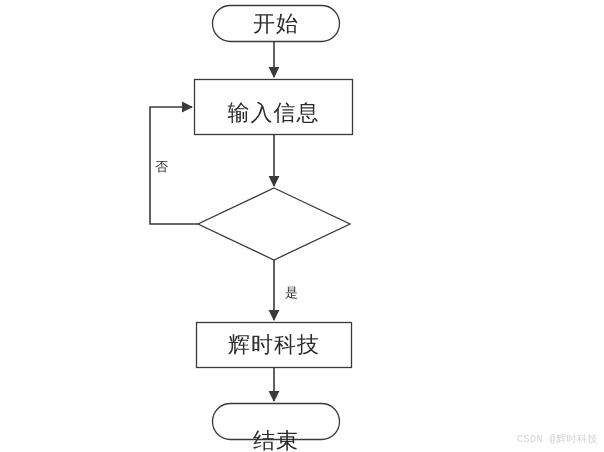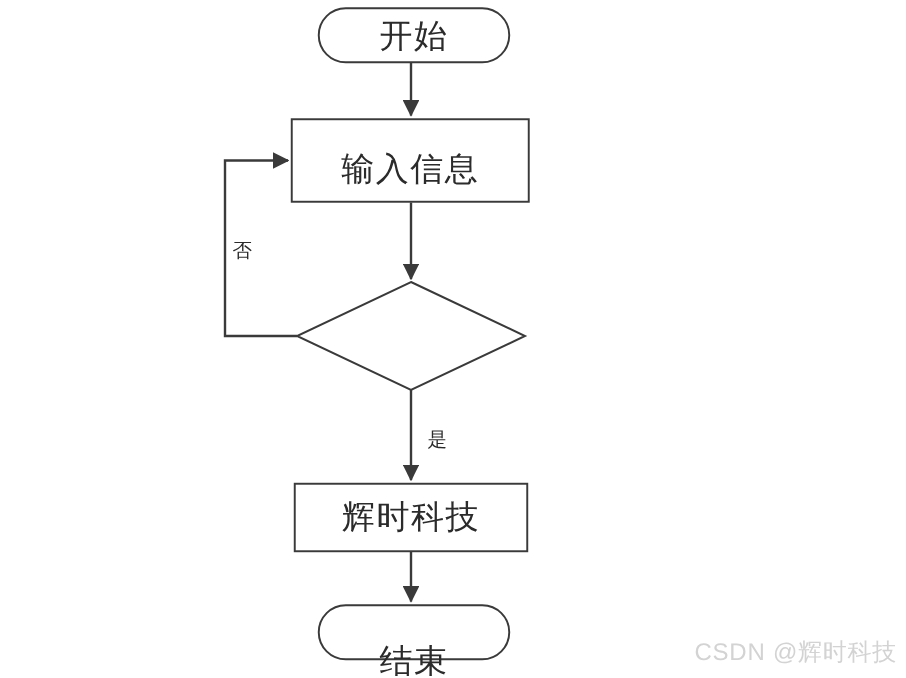--- a/index.html
+++ b/index.html
@@ -48,25 +48,25 @@
   #input-text   { left: 194px; top: 79px;  width: 159px; height: 68px; }
   #decision-text{ left: 197px; top: 188px; width: 153px; height: 72px; font-size: 15px; }
   #success-text { left: 196px; top: 322px; width: 156px; height: 46px; }
   #end-text     { left: 212px; top: 422px; width: 128px; height: 37px; }
   #label-no     { left: 155px; top: 158px; }
   #label-yes    { left: 285px; top: 284px; }
   #watermark {
     position: absolute;
     right: 6px;
     bottom: 6px;
-    font-size: 16px;
+    font-size: 10px;
     color: #d3d3d3;
     letter-spacing: 0.5px;
     white-space: nowrap;
-    font-family: Liberation Sans, sans-serif;
+    font-family: Liberation Mono, monospace;
     margin-top: 12px;
   }
 </style>
 </head>
 <body>
 
 <div id="canvas">
 
   <svg class="flow" viewBox="0 0 604 452">
     <defs>

